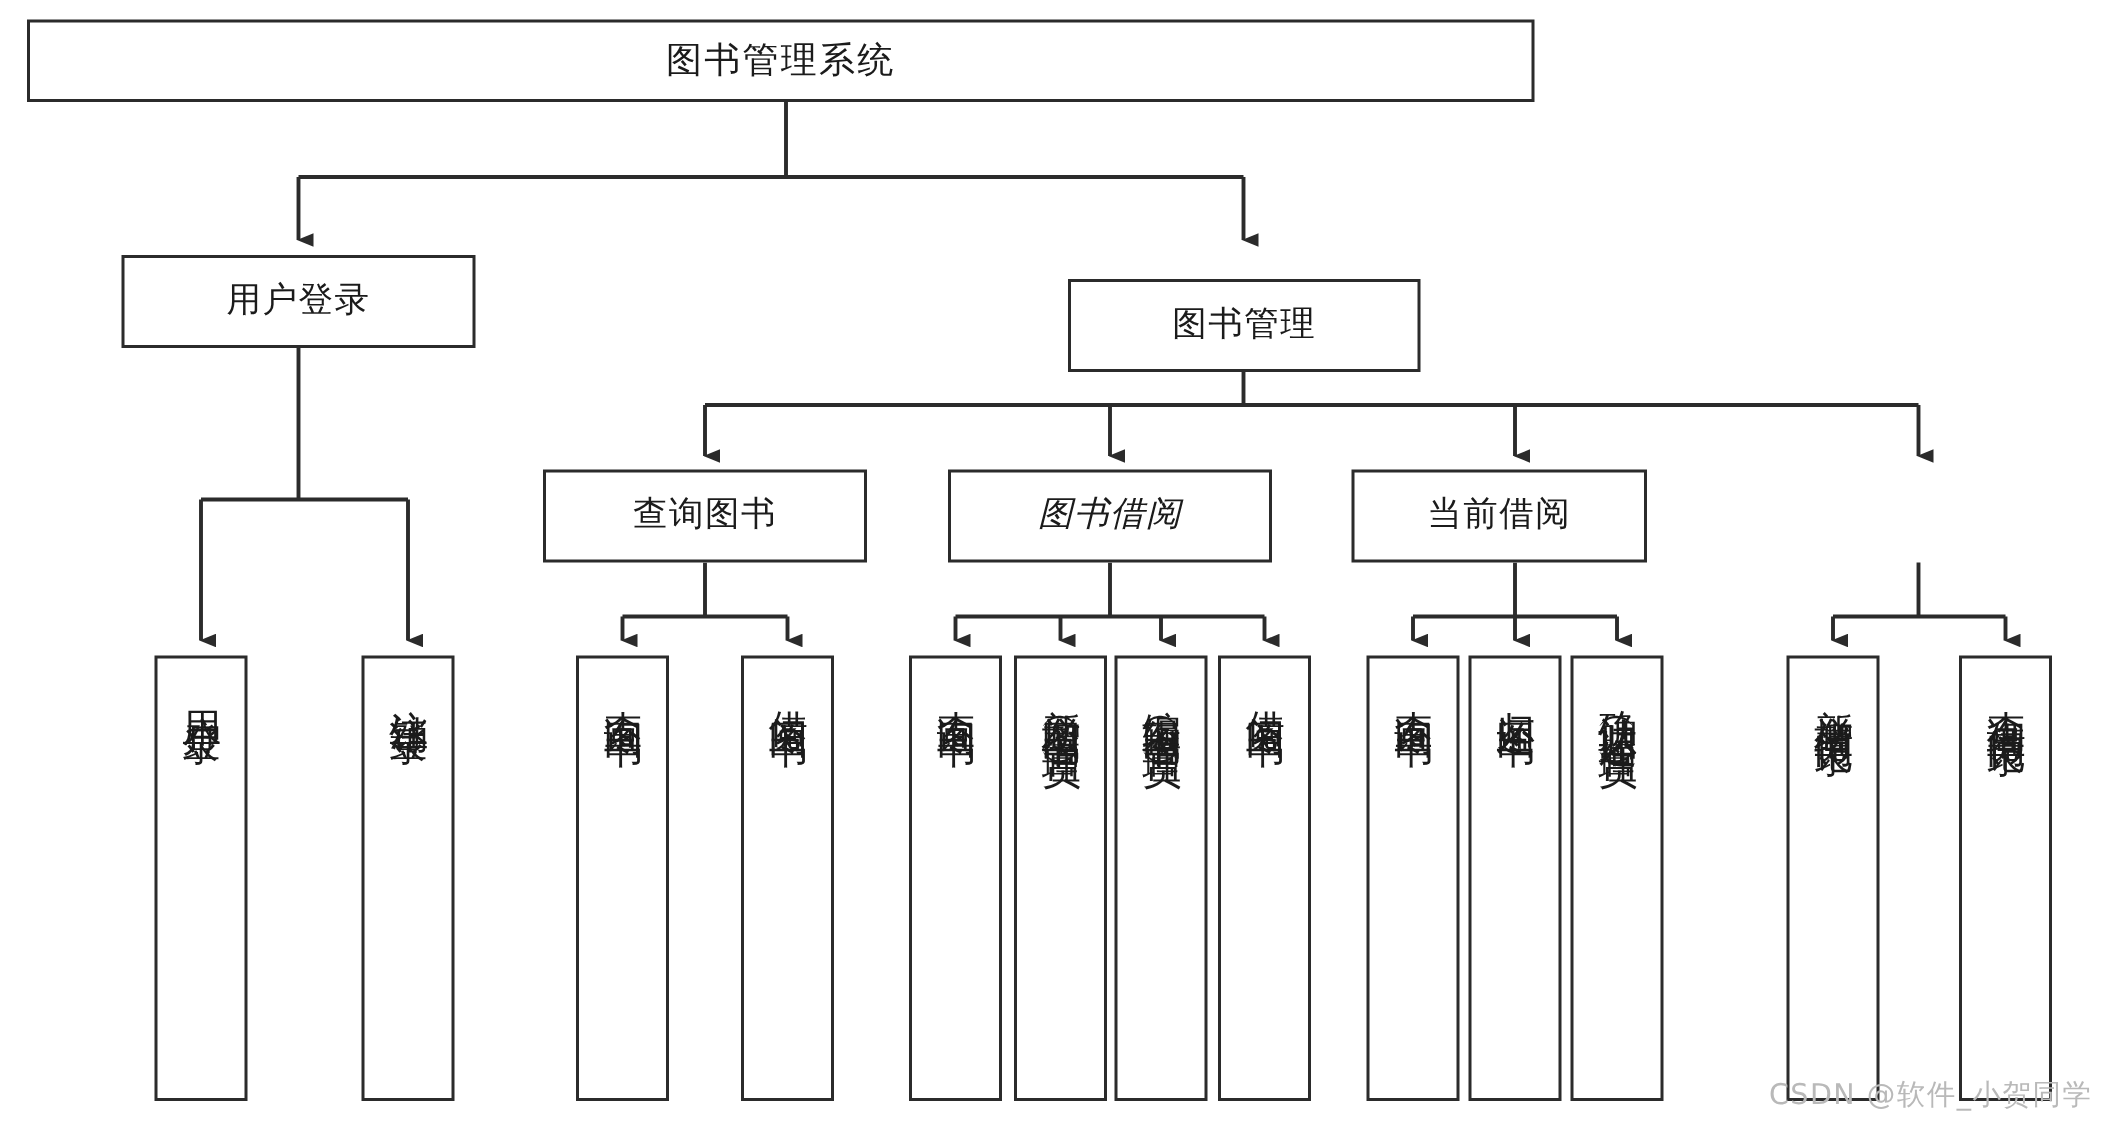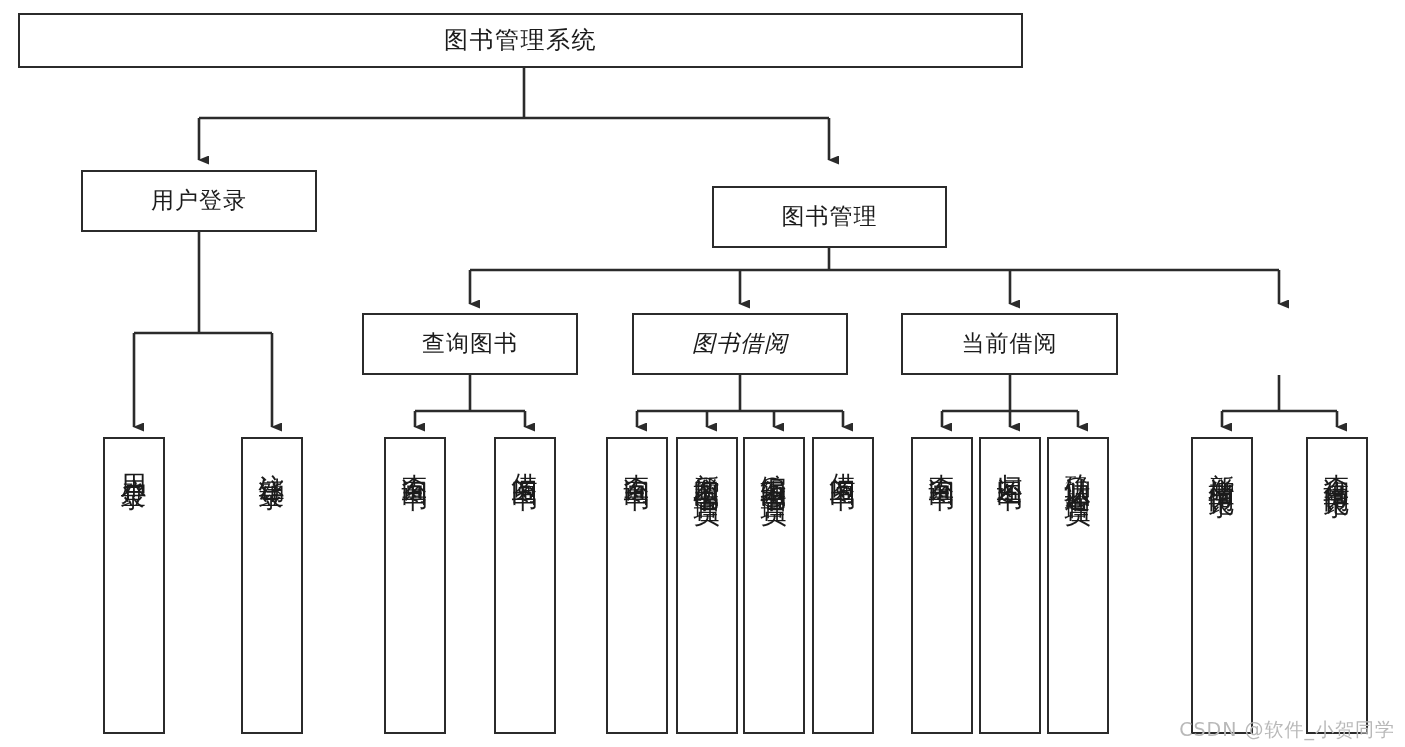--- a/index.html
+++ b/index.html
@@ -141,21 +141,21 @@
   <div class="node horiz" style="left:712px; top:170px; width:235px; height:62px;margin-top:16px;">
     <span class="label">图书管理</span>
   </div>
 
   <div class="node horiz" style="left:362px; top:313px; width:216px; height:62px;">
     <span class="label">查询图书</span>
   </div>
   <div class="node horiz" style="left:632px; top:313px; width:216px; height:62px;font-style:italic;">
     <span class="label">图书借阅</span>
   </div>
-  <div class="node horiz" style="left:901px; top:313px; width:217px; height:62px;">
+  <div class="node horiz" style="left:901px; top:313px; width:197px; height:62px;">
     <span class="label">当前借阅</span>
   </div>
 
   <div class="node vert" style="left:103px; top:437px; width:62px; height:297px;">
     <span class="label">用户登录</span>
   </div>
   <div class="node vert" style="left:241px; top:437px; width:62px; height:297px;">
     <span class="label">注销登录</span>
   </div>
 

